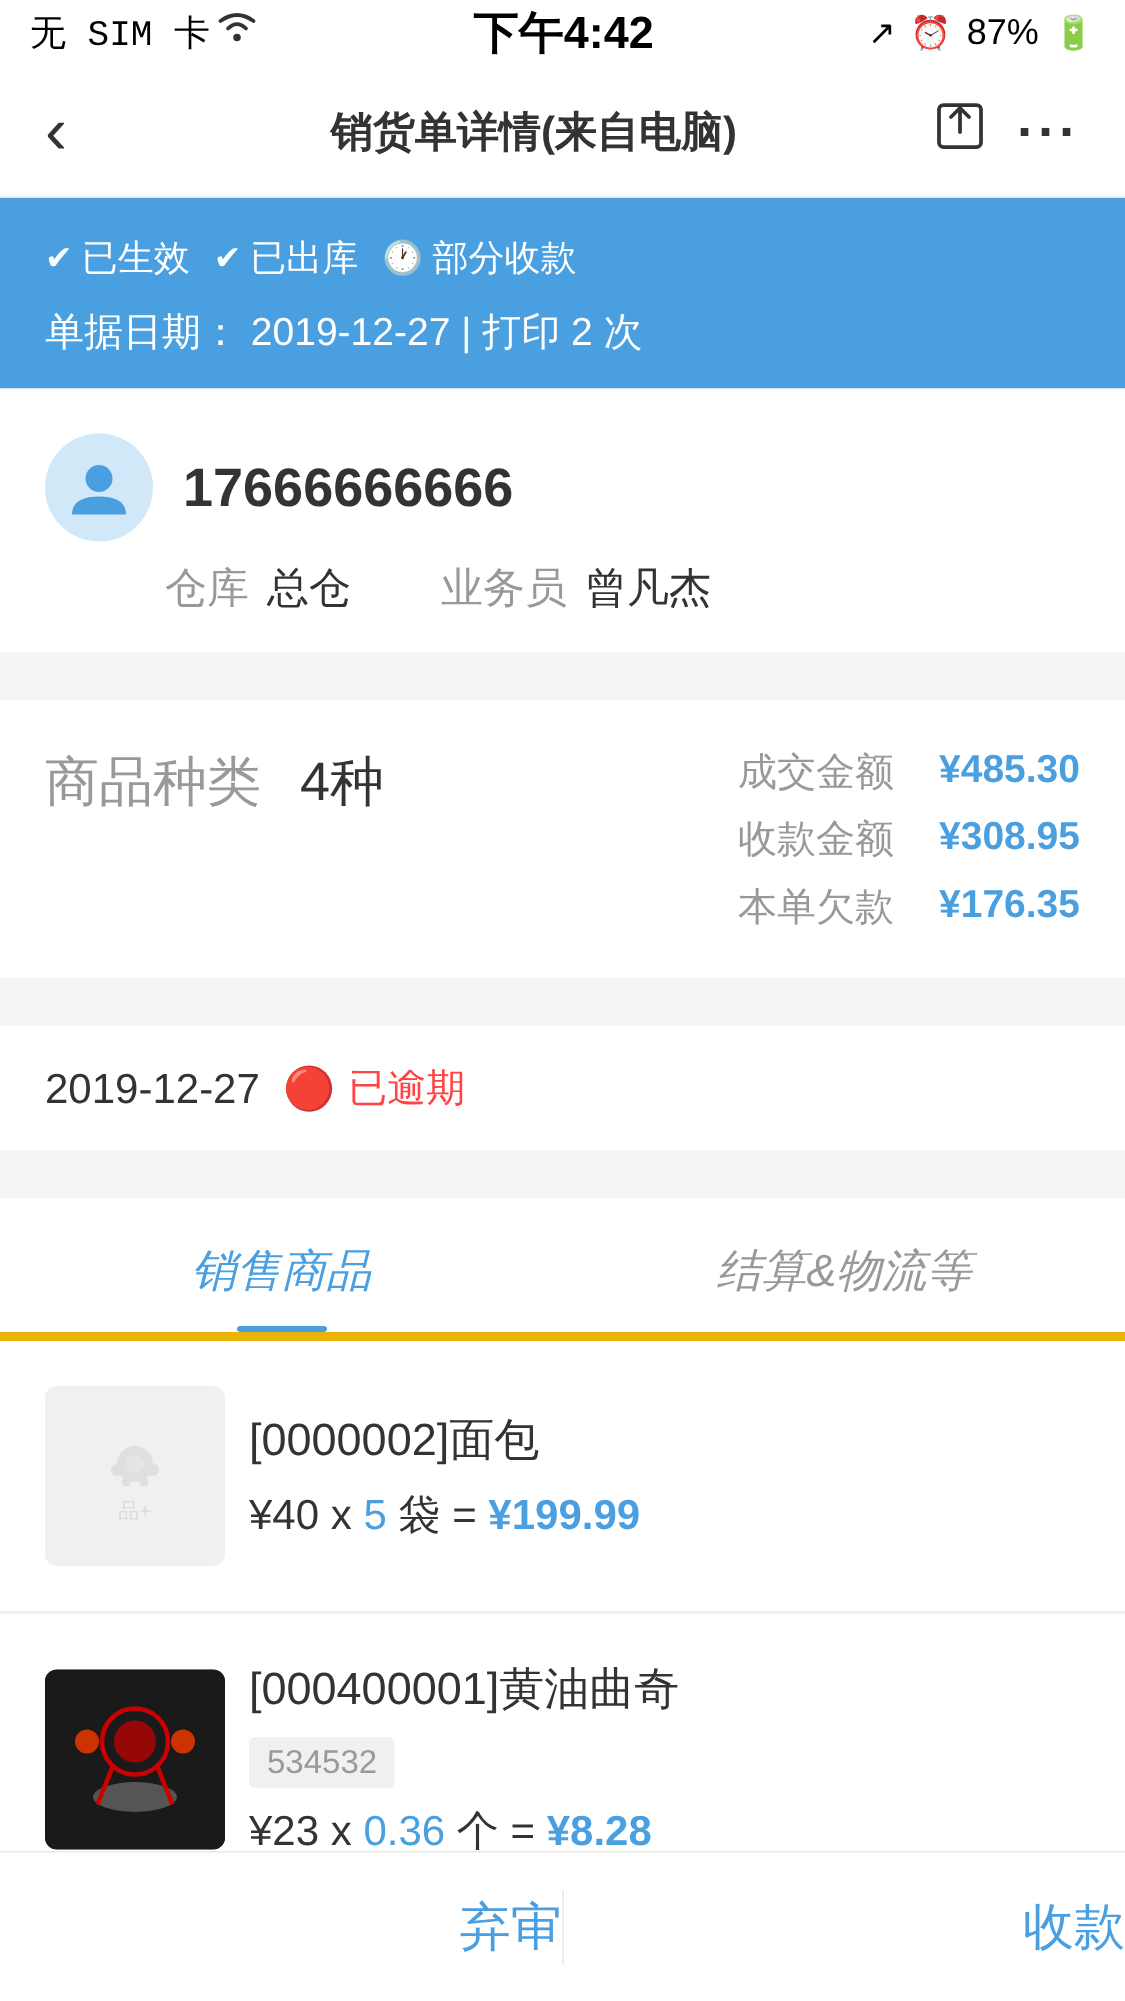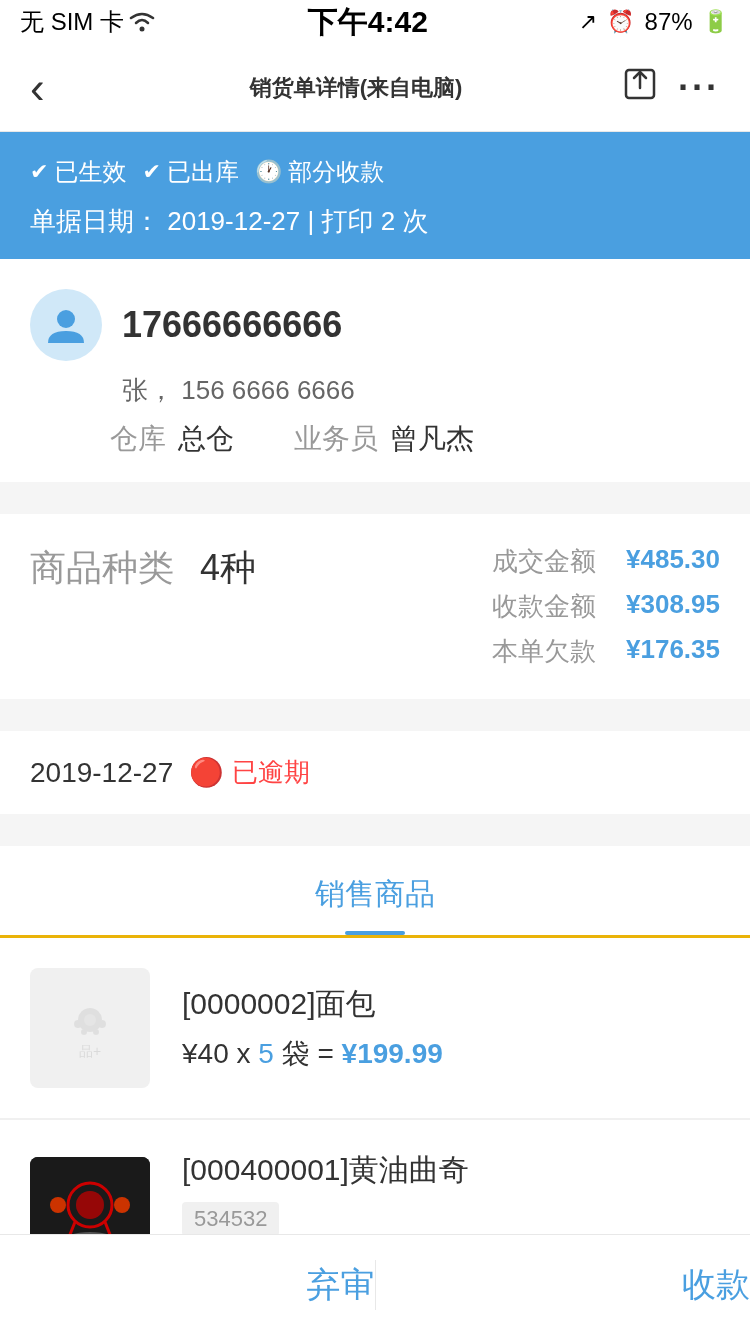--- a/index.html
+++ b/index.html
@@ -17,41 +17,41 @@
     .status-bar {
       height: 44px;
       background: #fff;
       display: flex;
       align-items: center;
       justify-content: space-between;
       padding: 0 20px;
       font-size: 24px;
       font-weight: 500;
     }
-    .status-left { display: flex; align-items: flex-end; gap: 3px; }
+    .status-left { display: flex; align-items: flex-start; gap: 3px; font-family: Liberation Mono, monospace; }
     .status-right { display: flex; align-items: center; gap: 10px; }
 
     
     .nav-bar {
       height: 88px;
       background: #fff;
       display: flex;
       align-items: center;
       justify-content: space-between;
       padding: 0 30px;
       border-bottom: 1px solid #e8e8e8;
     }
     .nav-back {
       font-size: 36px;
       color: #333;
       cursor: pointer;
       width: 60px;
     }
     .nav-title {
-      font-size: 22px;
+      font-size: 28px;
       font-weight: 600;
       color: #333;
     }
     .nav-actions {
       display: flex;
       align-items: center;
       gap: 20px;
     }
 
     
@@ -198,21 +198,22 @@
       font-size: 26px;
     }
 
     
     .tabs-section {
       background: #fff;
       margin-bottom: 0;
     }
     .tabs-row {
       display: flex;
-      border-bottom: 3px solid #eab308;
+      border-bottom: 6px solid #eab308;
+      font-style: italic;
     }
     .tab-item {
       flex: 1;
       text-align: center;
       padding: 28px 0 20px;
       font-size: 30px;
       color: #999;
       position: relative;
       cursor: pointer;
     }
@@ -233,21 +234,21 @@
 
     
     .product-list {
       background: #fff;
     }
     .product-item {
       display: flex;
       align-items: center;
       padding: 30px;
       border-bottom: 1px solid #f0f0f0;
-      gap: 32px;
+      gap: 16px;
     }
     .product-image {
       width: 120px;
       height: 120px;
       background: #f0f0f0;
       border-radius: 8px;
       flex-shrink: 0;
       display: flex;
       align-items: center;
       justify-content: center;
@@ -397,24 +398,20 @@
 <div class="customer-section">
   <div class="customer-top">
     <div class="customer-avatar">
       <svg width="44" height="44" viewBox="0 0 44 44">
         <circle cx="22" cy="16" r="9" fill="#4A9FE0"></circle>
         <path d="M4 40 Q4 28 22 28 Q40 28 40 40" fill="#4A9FE0"></path>
       </svg>
     </div>
     <span class="customer-name">17666666666</span>
   </div>
-  <div class="customer-info">
-    <span>张，</span>
-    <span>156 6666 6666</span>
-  </div>
   <div class="customer-meta">
     <div class="customer-meta-item" style="margin-left:80px;">
       <span class="customer-meta-label">仓库</span>
       <span class="customer-meta-value">总仓</span>
     </div>
     <div class="customer-meta-item">
       <span class="customer-meta-label">业务员</span>
       <span class="customer-meta-value">曾凡杰</span>
     </div>
   </div>
@@ -453,20 +450,21 @@
     <span style="font-size:28px;">🔴</span>
     <span>已逾期</span>
   </span>
 </div>
 
 <div class="separator"></div>
 
 <div class="tabs-section">
   <div class="tabs-row">
     <div class="tab-item active">销售商品</div>
+    <div class="tab-item">结算&amp;物流等</div>
   </div>
 </div>
 
 <div class="product-list">
 
   <div class="product-item">
     <div class="product-image">
       <svg width="80" height="80" viewBox="0 0 80 80">
         <circle cx="40" cy="32" r="12" fill="#bbb"></circle>
         <circle cx="40" cy="32" r="6" fill="#ccc"></circle>

